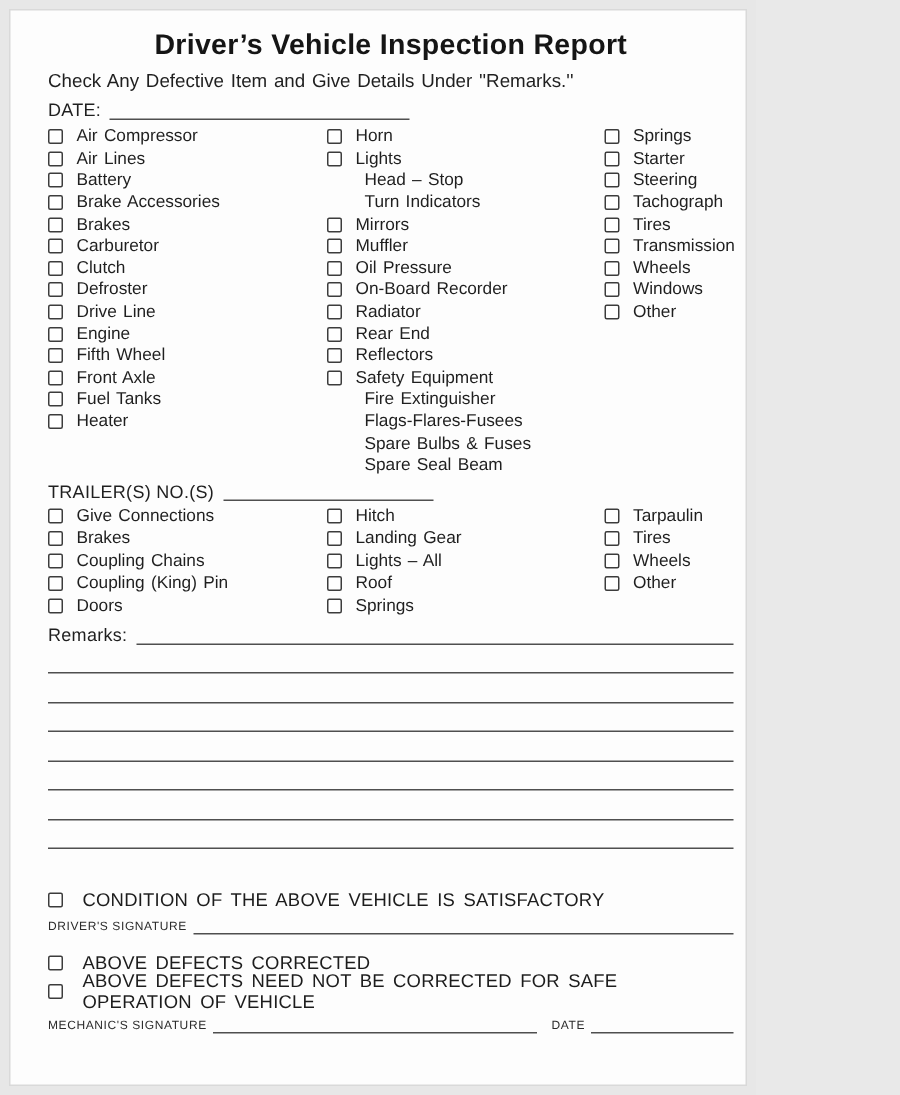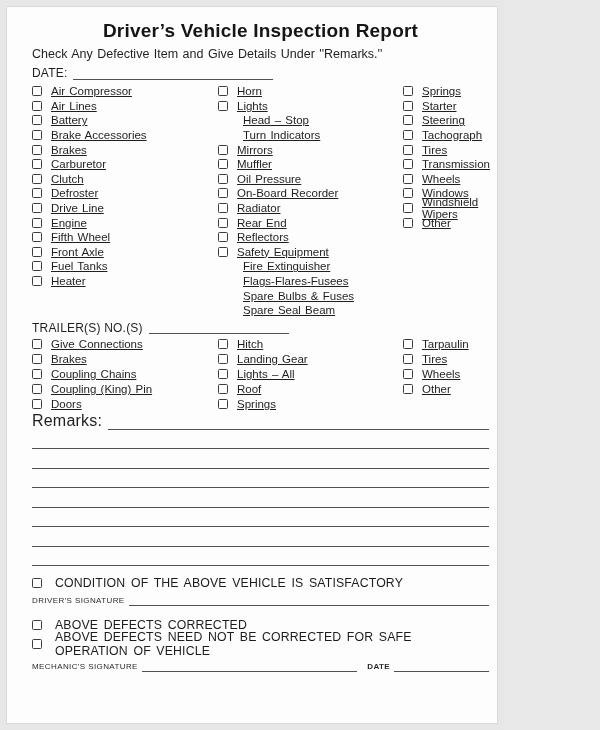--- a/index.html
+++ b/index.html
@@ -18,40 +18,40 @@
     font-size:19px;font-weight:bold;text-align:center;
     margin:0;line-height:20px;letter-spacing:.2px;color:#151515;
   }
   .instruction{font-size:12.5px;line-height:14px;margin-top:6px;word-spacing:1px;}
   .field-row{display:flex;align-items:center;height:16px;margin-top:4px;font-size:12px;}
   .field-label{white-space:pre;letter-spacing:.2px;}
   .blank{display:inline-block;border-bottom:1px solid #4f4f4f;height:12px;margin-left:6px;}
   .w200{width:200px}.w135{width:135px}.w140{width:140px}.flex1{flex:1}
   .check-grid{display:grid;grid-template-columns:186px 185px 1fr;margin-top:3px;align-items:start;}
   .check-list{list-style:none;margin:0;padding:0;}
-  .check-item{display:flex;align-items:center;height:14.6px;font-size:11.5px;word-spacing:1px;text-decoration:underline;}
+  .check-item{display:flex;align-items:center;height:14.6px;font-size:11.5px;word-spacing:1px;}
   .trailer .check-item{height:15px;}
   .check-item.sub{padding-left:25px;}
   .cb{
     flex:none;width:10px;height:10px;box-sizing:border-box;
     border:1px solid #3c3c3c;border-radius:1.5px;background:#fff;margin-right:9px;
   }
   .trailer-label-row{margin-top:2px;}
   .trailer-grid{margin-top:1px;}
-  .remarks-row{display:flex;align-items:flex-end;height:16px;margin-top:2px;font-size:16px;}
+  .remarks-row{display:flex;align-items:flex-end;height:16px;margin-top:2px;font-size:12px;}
   .rules .rule{height:18.5px;border-bottom:1px solid #4f4f4f;}
   .caps-check-row{display:flex;align-items:center;font-size:12.3px;letter-spacing:.15px;word-spacing:2px;color:#1c1c1c;}
   .caps-check-row .cb{margin-right:13px;}
-  .row-condition{margin-top:9px;height:16px;text-align:right;}
+  .row-condition{margin-top:26px;height:16px;text-align:right;}
   .row-corrected{margin-top:7px;height:16px;}
   .row-notneeded{margin-top:3px;height:16px;}
   .sig-row{display:flex;align-items:flex-start;height:14px;margin-top:5px;}
   .sig-row.mech{margin-top:10px;}
   .sig-label{font-size:8px;letter-spacing:.4px;color:#2b2b2b;white-space:pre;}
-  .sig-label.date{margin-left:10px;font-weight:bold;}
+  .sig-label.date{margin-left:10px;}
   .sig-row .blank{height:9px;margin-left:4px;}
   .w95{width:95px}
 </style>
 </head>
 <body>
 
 <div class="sheet">
   <div class="page">
 
     <h1 class="title">Driver’s Vehicle Inspection Report</h1>
@@ -254,24 +254,20 @@
           <li class="check-item">
             <span class="cb"></span>
             <span class="lbl">Wheels</span>
           </li>
 
           <li class="check-item">
             <span class="cb"></span>
             <span class="lbl">Windows</span>
           </li>
 
-          <li class="check-item">
-            <span class="cb"></span>
-            <span class="lbl">Windshield Wipers</span>
-          </li>
 
           <li class="check-item">
             <span class="cb"></span>
             <span class="lbl">Other</span>
           </li>
         </ul>
     </div>
 
     <div class="field-row trailer-label-row">
       <span class="field-label">TRAILER(S) NO.(S)</span>

